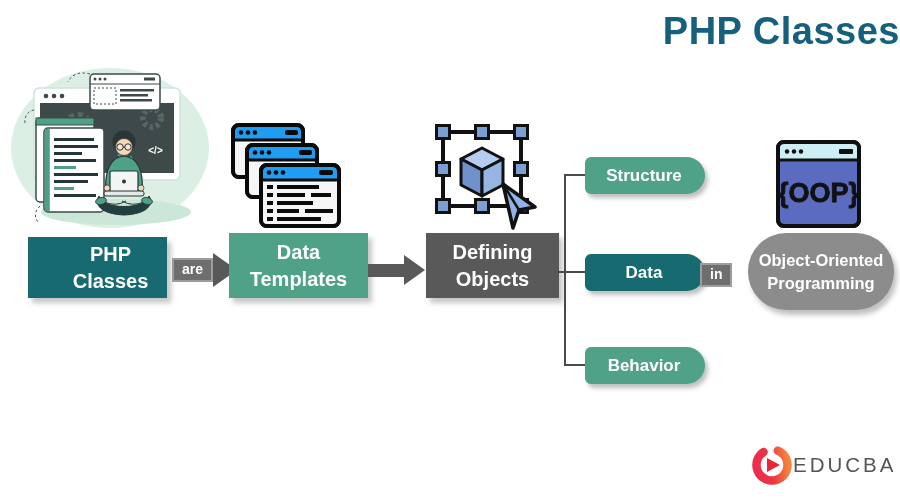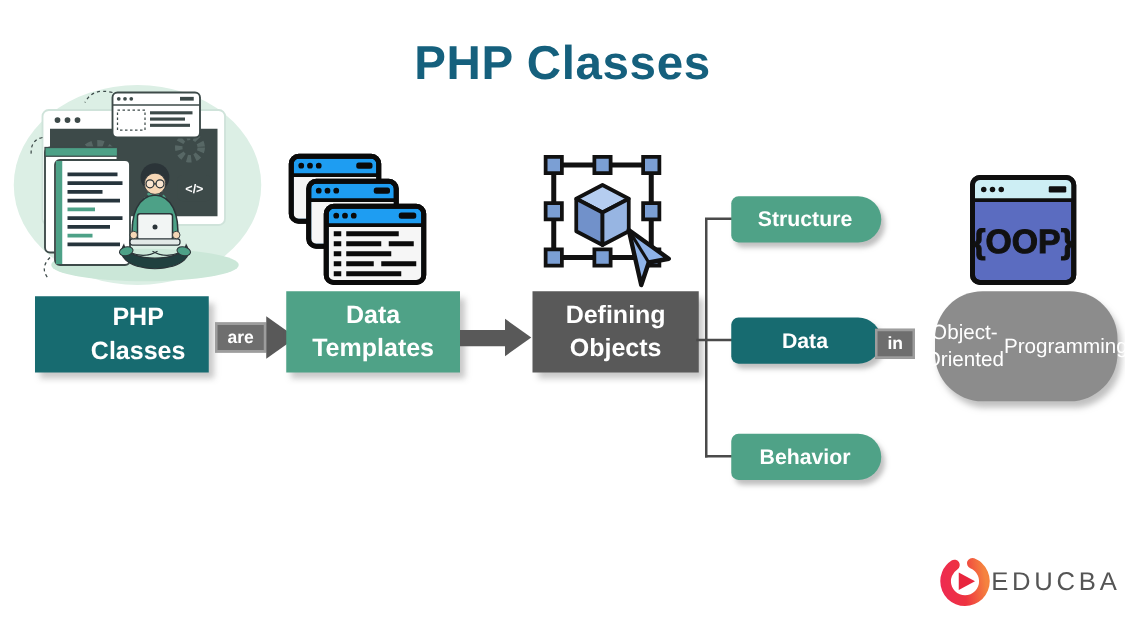--- a/index.html
+++ b/index.html
@@ -2,22 +2,22 @@
 <html><head>
 <meta charset="utf-8">
 <style>
   * { margin:0; padding:0; box-sizing:border-box; }
   body { background:#e9e9e9; font-family:"Liberation Sans", sans-serif; }
   .stage {
     position:relative; width:900px; height:500px; background:#ffffff;
     overflow:hidden; margin:0 auto;
   }
   .title {
-    position:absolute; top:10px; left:0; width:100%; text-align:center;
-    font-size:38px; font-weight:bold; color:#15607d; letter-spacing:0.5px;margin-top:20px;
+    position:absolute; top:10px; left:0; width:100%; text-align:right;
+    font-size:38px; font-weight:bold; color:#15607d; letter-spacing:0.5px;
   }
   .box {
     position:absolute; display:flex; flex-direction:column; align-items:center;
     justify-content:center; color:#fff; font-weight:bold; font-size:20px;
     line-height:1.32; text-align:center;
     box-shadow:4px 5px 5px rgba(130,130,130,0.45);
   }
   .box-php  { left:28px;  top:237px; width:139px; height:61px; background:#176b70;padding-left:26px; }
   .box-code { left:229px; top:233px; width:139px; height:65px; background:#4fa287; }
   .box-def  { left:426px; top:233px; width:133px; height:65px; background:#595959; }
@@ -47,23 +47,23 @@
     position:absolute; left:585px; width:120px; height:37px; display:flex;
     align-items:center; justify-content:center; color:#fff; font-weight:bold;
     font-size:17px; border-radius:6px 19px 19px 6px; padding-right:2px;
     box-shadow:3px 4px 4px rgba(130,130,130,0.5);
   }
   .pill-structure { top:157px; background:#4fa287; }
   .pill-data      { top:254px; background:#176b70; }
   .pill-behavior  { top:347px; background:#4fa287; }
 
   .oop-shape {
-    position:absolute; left:748px; top:233px; width:146px; height:88px;
-    background:#8c8c8c; border-radius:38px; display:flex; flex-direction:row;
-    align-items:center; justify-content:center; color:#fff; font-weight:normal;
+    position:absolute; left:748px; top:233px; width:146px; height:77px;
+    background:#8c8c8c; border-radius:38px; display:flex; flex-direction:column;
+    align-items:center; justify-content:center; color:#fff; font-weight:bold;
     font-size:16.5px; line-height:1.35; text-align:center;
     box-shadow:3px 5px 5px rgba(130,130,130,0.5);
   }
   .icon-abs { position:absolute; }
   .illustration { position:absolute; left:4px; top:60px; }
   .logo { position:absolute; left:747px; top:438px; }
 </style>
 </head>
 <body>
 

